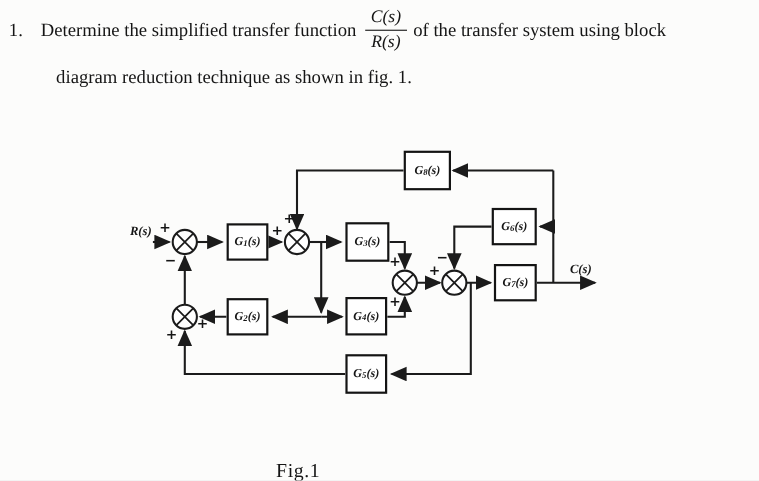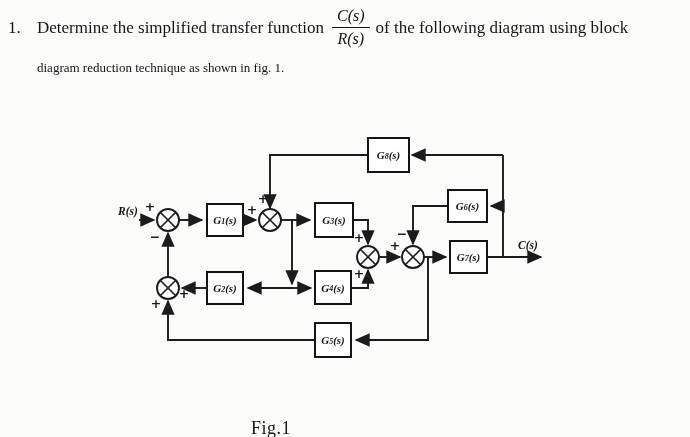--- a/index.html
+++ b/index.html
@@ -9,21 +9,21 @@
     margin:0 auto;
   }
   
   .problem{position:absolute;left:8px;top:6px;width:678px;}
   .p-line1{display:flex;align-items:center;white-space:nowrap;font-size:17px;}
   .p-num{width:20px;margin-right:9px;}
   .p-seg{margin-right:5px;}
   .frac{display:inline-block;text-align:center;margin:0 6px 0 3px;font-style:italic;font-size:16px;line-height:1.25;}
   .frac .num{display:block;padding:0 5px 1px 5px;border-bottom:1.6px solid #151515;}
   .frac .den{display:block;padding:1px 5px 0 5px;}
-  .p-line2{margin:11px 0 0 29px;font-size:13px;}
+  .p-line2{margin:11px 0 0 43px;font-size:17px;}
   
   .wiring{position:absolute;left:0;top:0;}
   .blk{
     position:absolute;box-sizing:border-box;border:2.2px solid #141414;background:#fff;
     display:flex;align-items:center;justify-content:center;
     font-weight:bold;font-style:italic;font-size:11px;letter-spacing:0;
   }
   .blk sub{font-size:8px;font-style:italic;transform:translateY(1px);}
   .term{
     position:absolute;transform:translate(-50%,-50%);
@@ -44,21 +44,21 @@
 <div class="page">
 
   <div class="problem">
     <div class="p-line1">
       <span class="p-num">1.</span>
       <span class="p-seg">Determine the simplified transfer function</span>
       <span class="frac">
         <span class="num">C(s)</span>
         <span class="den">R(s)</span>
       </span>
-      <span class="p-seg">of the following diagram using block</span>
+      <span class="p-seg">of the transfer system using block</span>
     </div>
     <div class="p-line2">diagram reduction technique as shown in fig. 1.</div>
   </div>
 
   <svg class="wiring" width="690" height="437" viewBox="0 0 690 437">
     <defs>
       <marker id="ah" markerWidth="9" markerHeight="8" refX="7.2" refY="3.5" orient="auto">
         <path d="M0,0 L8,3.5 L0,7 Z" fill="#1b1b1b"></path>
       </marker>
     </defs>

